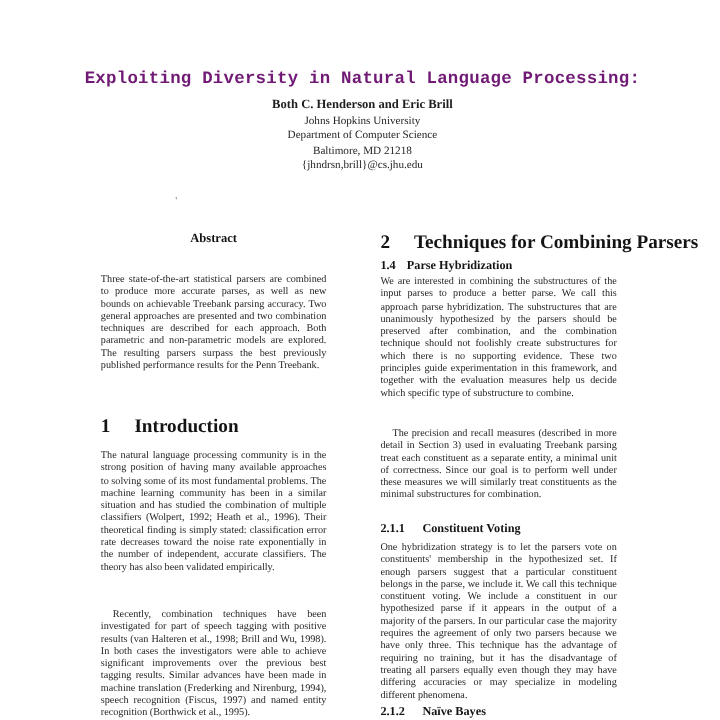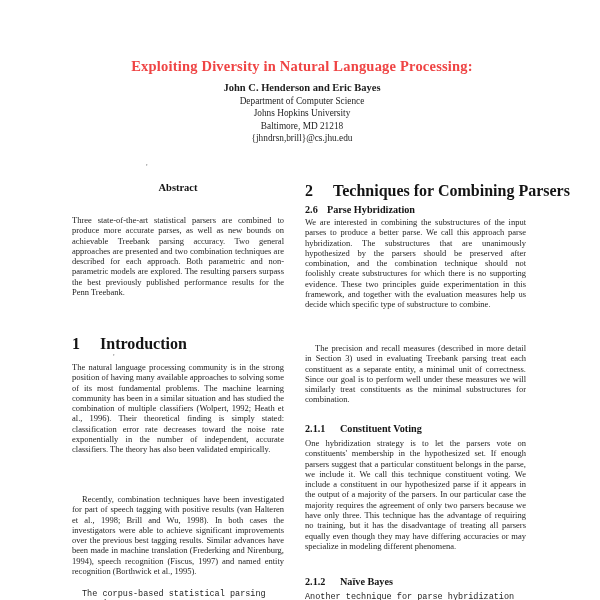--- a/index.html
+++ b/index.html
@@ -1,28 +1,28 @@
 <!DOCTYPE html>
 <html lang="en"><head>
 <meta charset="utf-8">
 <style>
   html,body{margin:0;padding:0;background:#ffffff;}
   body{width:600px;height:600px;overflow:hidden;position:relative;
        font-family:"Liberation Serif","DejaVu Serif",serif;color:#1e1e1e;}
   .page{position:absolute;inset:0;background:#ffffff;filter:blur(0.25px);}
   
   .header{position:absolute;left:40px;right:36px;top:56px;text-align:center;}
-  .title{font-weight:bold;font-size:14.5px;line-height:21px;letter-spacing:0.2px;color:#ef4444;}
+  .title{font-weight:bold;font-size:14.5px;line-height:21px;letter-spacing:0.2px;color:#701a75;font-family:Liberation Mono, monospace;}
   .authors{margin-top:4px;font-weight:bold;font-size:10.5px;line-height:13px;}
   .affil{font-size:9.3px;line-height:12.3px;margin-top:1px;}
   
   .col{position:absolute;top:183px;bottom:0;font-size:8.5px;line-height:10.3px;}
   .col-left{left:72px;width:224px;}
   .col-right{left:305px;width:233px;}
-  .block{position:absolute;left:0;right:12px;margin:0;}
+  .block{position:absolute;left:0;right:12px;margin:12px;}
   .col p{text-align:justify;}
   .col p.partial{text-align:left;font-family:Liberation Mono, monospace;}
   .indent{text-indent:10px;}
   .abs-head{text-align:center;font-weight:bold;font-size:10.5px;color:#141414;}
   .sec{font-weight:bold;font-size:16px;line-height:13px;color:#141414;white-space:nowrap;}
   .sec .num{display:inline-block;width:28px;}
   .subsec{font-weight:bold;font-size:10.2px;line-height:11px;color:#141414;white-space:nowrap;}
   .subsec .num-a{display:inline-block;width:22px;}
   .subsec .num-b{display:inline-block;width:35px;}
   
@@ -32,24 +32,24 @@
 </style>
 </head>
 <body>
 
 <div class="page">
 
   <div class="header">
     <div class="title">
       <div>Exploiting Diversity in Natural Language Processing:</div>
     </div>
-    <div class="authors">John C. Henderson and Eric Bayes</div>
+    <div class="authors">Both C. Henderson and Eric Brill</div>
     <div class="affil">
+      <div>Johns Hopkins University</div>
       <div>Department of Computer Science</div>
-      <div>Johns Hopkins University</div>
       <div>Baltimore, MD 21218</div>
       <div>{jhndrsn,brill}@cs.jhu.edu</div>
     </div>
   </div>
 
   <div class="col col-left">
     <div class="block abs-head" style="top:0px">Abstract</div>
     <p class="block" style="top:32px">Three state-of-the-art statistical parsers are combined to produce more accurate parses, as well as new bounds on achievable Treebank parsing accuracy. Two general approaches are presented and two combination techniques are described for each approach. Both parametric and non-parametric models are explored. The resulting parsers surpass the best previously published performance results for the Penn Treebank.</p>
 
     <div class="block sec" style="top:154px">
@@ -59,21 +59,21 @@
     <p class="block indent" style="top:311px">Recently, combination techniques have been investigated for part of speech tagging with positive results (van Halteren et al., 1998; Brill and Wu, 1998). In both cases the investigators were able to achieve significant improvements over the previous best tagging results. Similar advances have been made in machine translation (Frederking and Nirenburg, 1994), speech recognition (Fiscus, 1997) and named entity recognition (Borthwick et al., 1995).</p>
     <p class="block indent partial" style="top:406px">The corpus-based statistical parsing community</p>
   </div>
 
   <div class="col col-right">
     <div class="block sec" style="top:1px">
       <span class="num">2</span><span>Techniques for Combining Parsers</span>
     </div>
 
     <div class="block subsec" style="top:21px">
-      <span class="num-a">2.6</span><span>Parse Hybridization</span>
+      <span class="num-a">1.4</span><span>Parse Hybridization</span>
     </div>
     <p class="block" style="top:34px">We are interested in combining the substructures of the input parses to produce a better parse. We call this approach parse hybridization. The substructures that are unanimously hypothesized by the parsers should be preserved after combination, and the combination technique should not foolishly create substructures for which there is no supporting evidence. These two principles guide experimentation in this framework, and together with the evaluation measures help us decide which specific type of substructure to combine.</p>
     <p class="block indent" style="top:160px">The precision and recall measures (described in more detail in Section 3) used in evaluating Treebank parsing treat each constituent as a separate entity, a minimal unit of correctness. Since our goal is to perform well under these measures we will similarly treat constituents as the minimal substructures for combination.</p>
 
     <div class="block subsec" style="top:240px">
       <span class="num-b">2.1.1</span><span>Constituent Voting</span>
     </div>
     <p class="block" style="top:255px">One hybridization strategy is to let the parsers vote on constituents' membership in the hypothesized set. If enough parsers suggest that a particular constituent belongs in the parse, we include it. We call this technique constituent voting. We include a constituent in our hypothesized parse if it appears in the output of a majority of the parsers. In our particular case the majority requires the agreement of only two parsers because we have only three. This technique has the advantage of requiring no training, but it has the disadvantage of treating all parsers equally even though they may have differing accuracies or may specialize in modeling different phenomena.</p>
 
     <div class="block subsec" style="top:393px">

